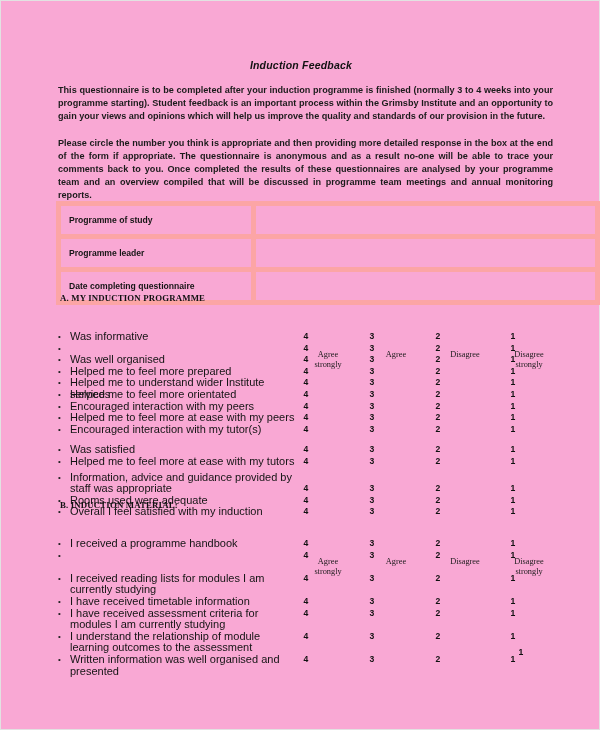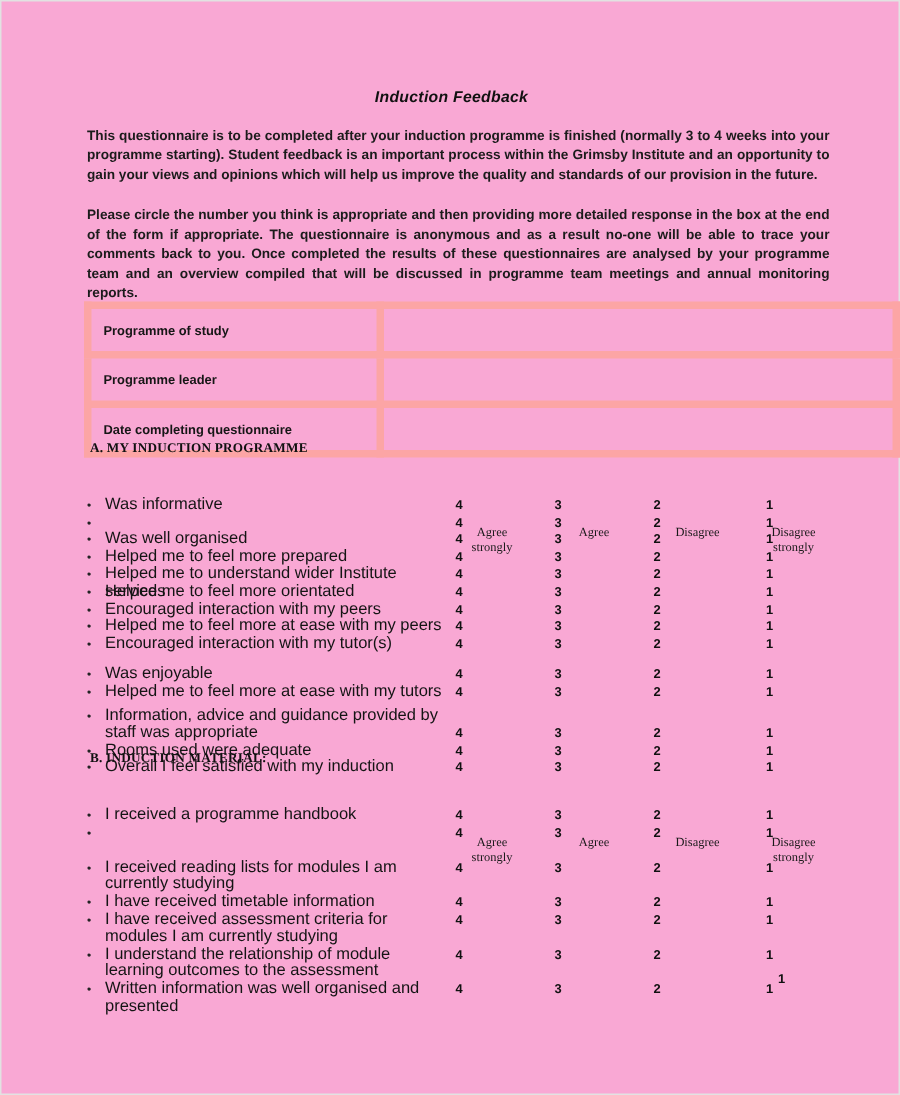--- a/index.html
+++ b/index.html
@@ -312,21 +312,21 @@
         <span class="qnums">
           <span class="num n0">4</span>
           <span class="num n1">3</span>
           <span class="num n2">2</span>
           <span class="num n3">1</span>
         </span>
       </div>
 
       <div class="qrow gap-before" style="height:11.6px;">
         <span class="bullet">•</span>
-        <span class="qtext">Was enjoyable</span>
+        <span class="qtext">Was satisfied</span>
         <span class="qnums">
           <span class="num n0">4</span>
           <span class="num n1">3</span>
           <span class="num n2">2</span>
           <span class="num n3">1</span>
         </span>
       </div>
 
       <div class="qrow" style="height:11.6px;">
         <span class="bullet">•</span>

